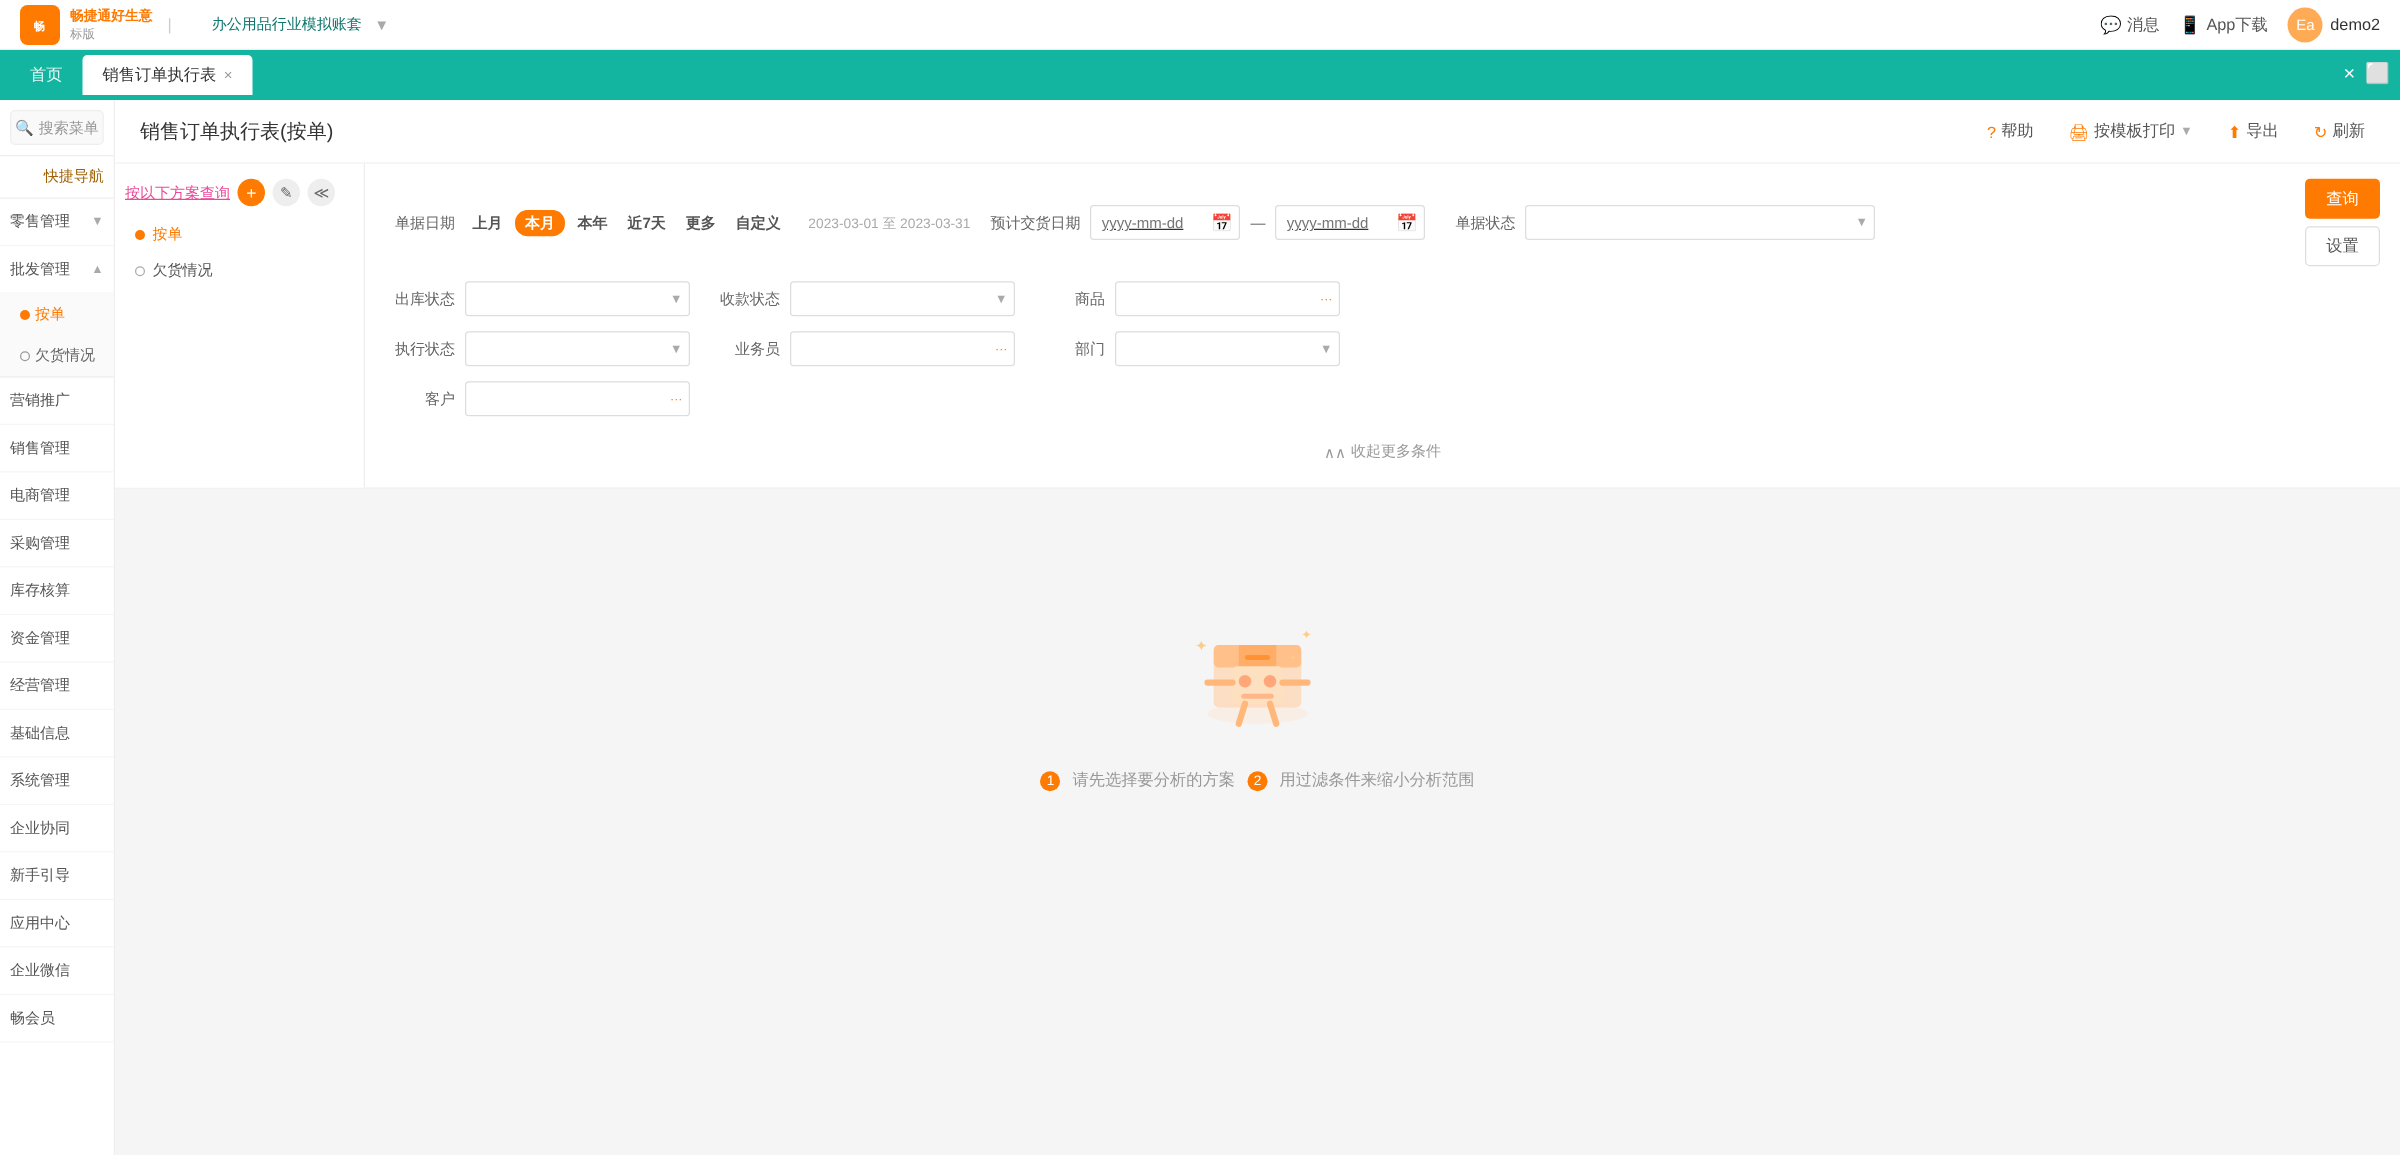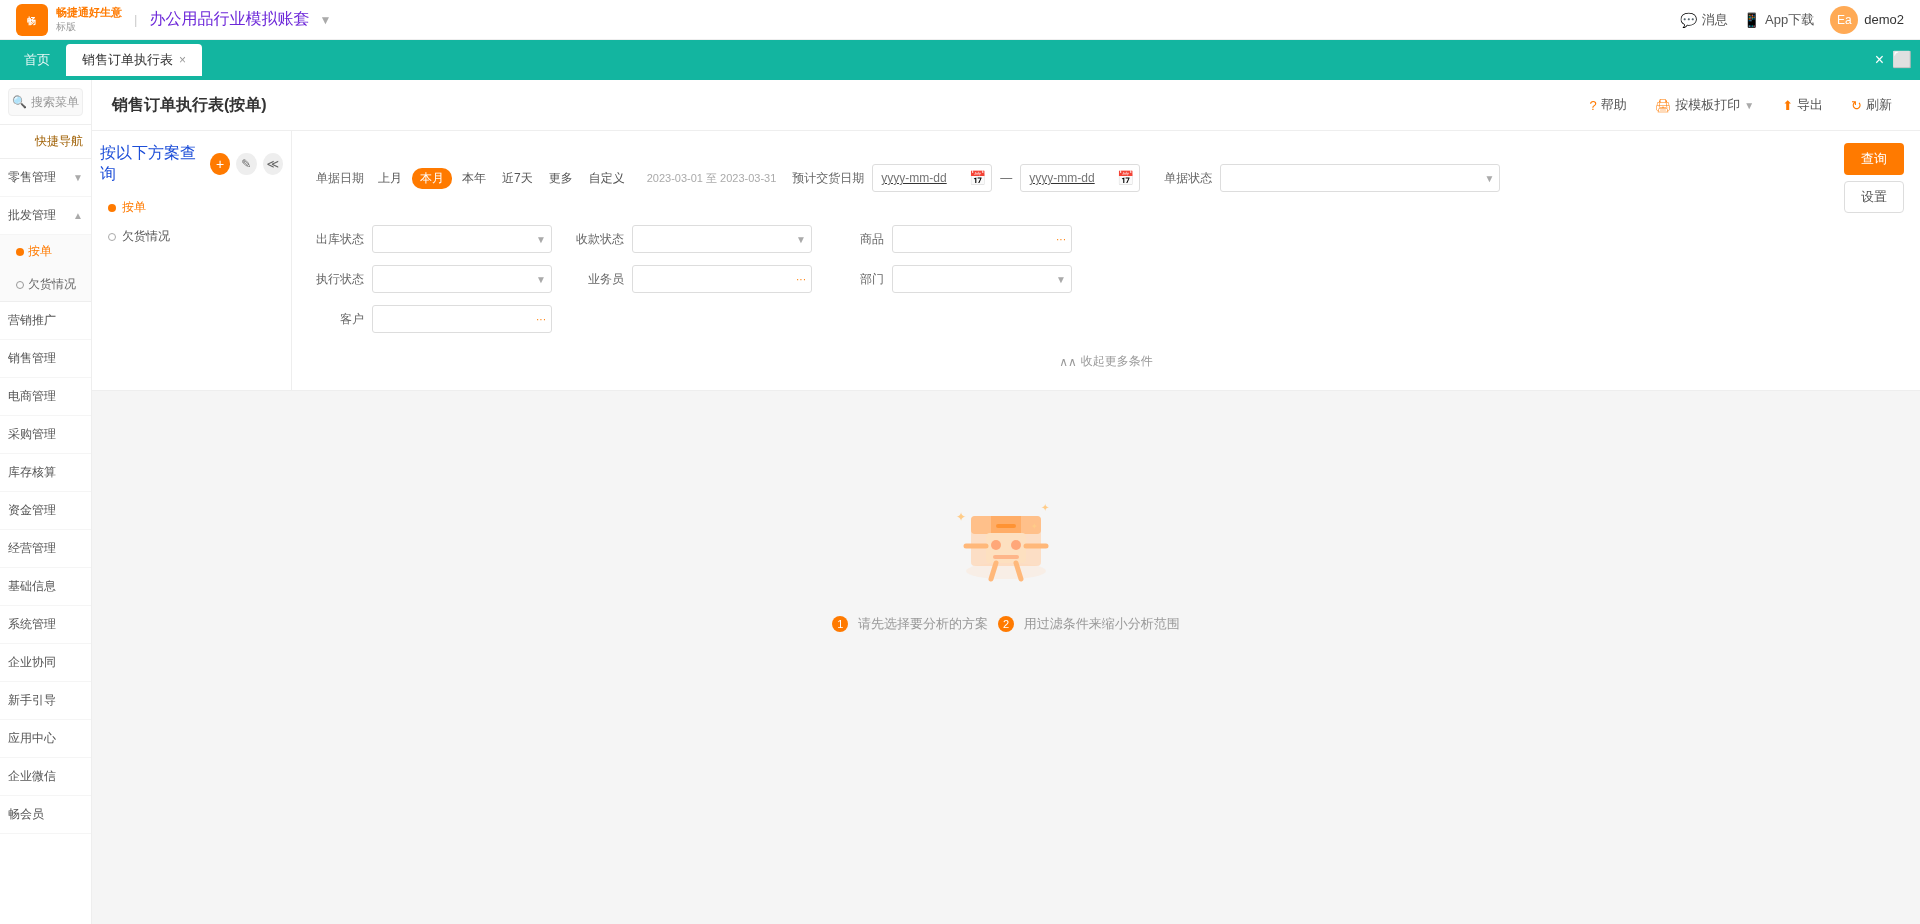--- a/index.html
+++ b/index.html
@@ -11,21 +11,21 @@
       background: #fff;
       display: flex;
       align-items: center;
       justify-content: space-between;
       padding: 0 16px;
       border-bottom: 1px solid #eee;
       flex-shrink: 0;
     }
     .top-bar-left { display: flex; align-items: center; gap: 8px; }
     .logo-icon { width: 32px; height: 32px; background: #ff7a00; border-radius: 6px; display: flex; align-items: center; justify-content: center; color: white; font-size: 12px; font-weight: bold; }
-    .breadcrumb-text { font-size: 16px; color: #6d28d9; }
+    .breadcrumb-text { font-size: 12px; color: #0f766e; margin-left: 20px; }
     .top-bar-right { display: flex; align-items: center; gap: 16px; }
     .top-bar-right .icon-btn { display: flex; align-items: center; gap: 4px; font-size: 13px; color: #555; cursor: pointer; }
     .avatar { width: 28px; height: 28px; border-radius: 50%; background: #ffaa55; display: flex; align-items: center; justify-content: center; color: white; font-size: 12px; }
 
     
     .tab-bar {
       height: 40px;
       background: #13b5a0;
       display: flex;
       align-items: center;
@@ -124,21 +124,21 @@
 
     
     .page-header {
       background: #fff;
       padding: 12px 20px;
       display: flex;
       align-items: center;
       justify-content: space-between;
       border-bottom: 1px solid #eee;
     }
-    .page-title { font-size: 16px; font-weight: bold; color: #333; }
+    .page-title { font-size: 16px; font-weight: normal; color: #333; }
     .page-header-actions { display: flex; align-items: center; gap: 12px; }
     .header-action-btn {
       display: flex;
       align-items: center;
       gap: 4px;
       font-size: 13px;
       color: #555;
       cursor: pointer;
       padding: 4px 8px;
       border-radius: 3px;
@@ -178,21 +178,21 @@
       color: #555;
       gap: 6px;
     }
     .plan-list-item.active { color: #ff7a00; }
     .plan-list-item2 { display: flex; align-items: center; padding: 6px 8px; border-radius: 4px; cursor: pointer; font-size: 12px; color: #555; gap: 6px; }
 
     
     .filter-row { display: flex; align-items: center; gap: 16px; margin-bottom: 12px; flex-wrap: wrap; }
     .filter-field { display: flex; align-items: center; gap: 8px; }
     .filter-label { font-size: 12px; color: #666; white-space: nowrap; min-width: 56px; text-align: right; }
-    .filter-date-group { display: flex; align-items: flex-start; gap: 4px; }
+    .filter-date-group { display: flex; align-items: flex-start; gap: 4px; font-weight: bold; }
     .date-shortcut { font-size: 12px; color: #555; cursor: pointer; padding: 2px 6px; border-radius: 3px; }
     .date-shortcut.active { background: #ff7a00; color: white; border-radius: 10px; padding: 2px 8px; }
     .date-input {
       height: 28px;
       border: 1px solid #ddd;
       border-radius: 3px;
       padding: 0 24px 0 8px;
       font-size: 12px;
       color: #999;
       width: 130px;
@@ -412,21 +412,21 @@
           <span>刷新</span>
         </div>
       </div>
     </div>
 
     <div class="filter-panel">
       <div class="filter-layout">
 
         <div class="filter-panel-left">
           <div class="plan-actions">
-            <span style="font-size:16px;color:#1d4ed8;">按以下方案查询</span>
+            <span style="font-size:12px;color:#ec4899;text-decoration:underline;">按以下方案查询</span>
             <button class="plan-btn">+</button>
             <button class="plan-btn edit" style="border-radius:50%;width:22px;height:22px;border:none;cursor:pointer;display:flex;align-items:center;justify-content:center;font-size:12px;">✎</button>
             <button class="plan-btn collapse" style="border-radius:50%;width:22px;height:22px;border:none;cursor:pointer;display:flex;align-items:center;justify-content:center;font-size:12px;">≪</button>
           </div>
           <div class="plan-list-item active">
             <span style="width:8px;height:8px;border-radius:50%;background:#ff7a00;display:inline-block;"></span>
             <span>按单</span>
           </div>
           <div class="plan-list-item2">
             <span style="width:8px;height:8px;border-radius:50%;border:1px solid #aaa;display:inline-block;"></span>

